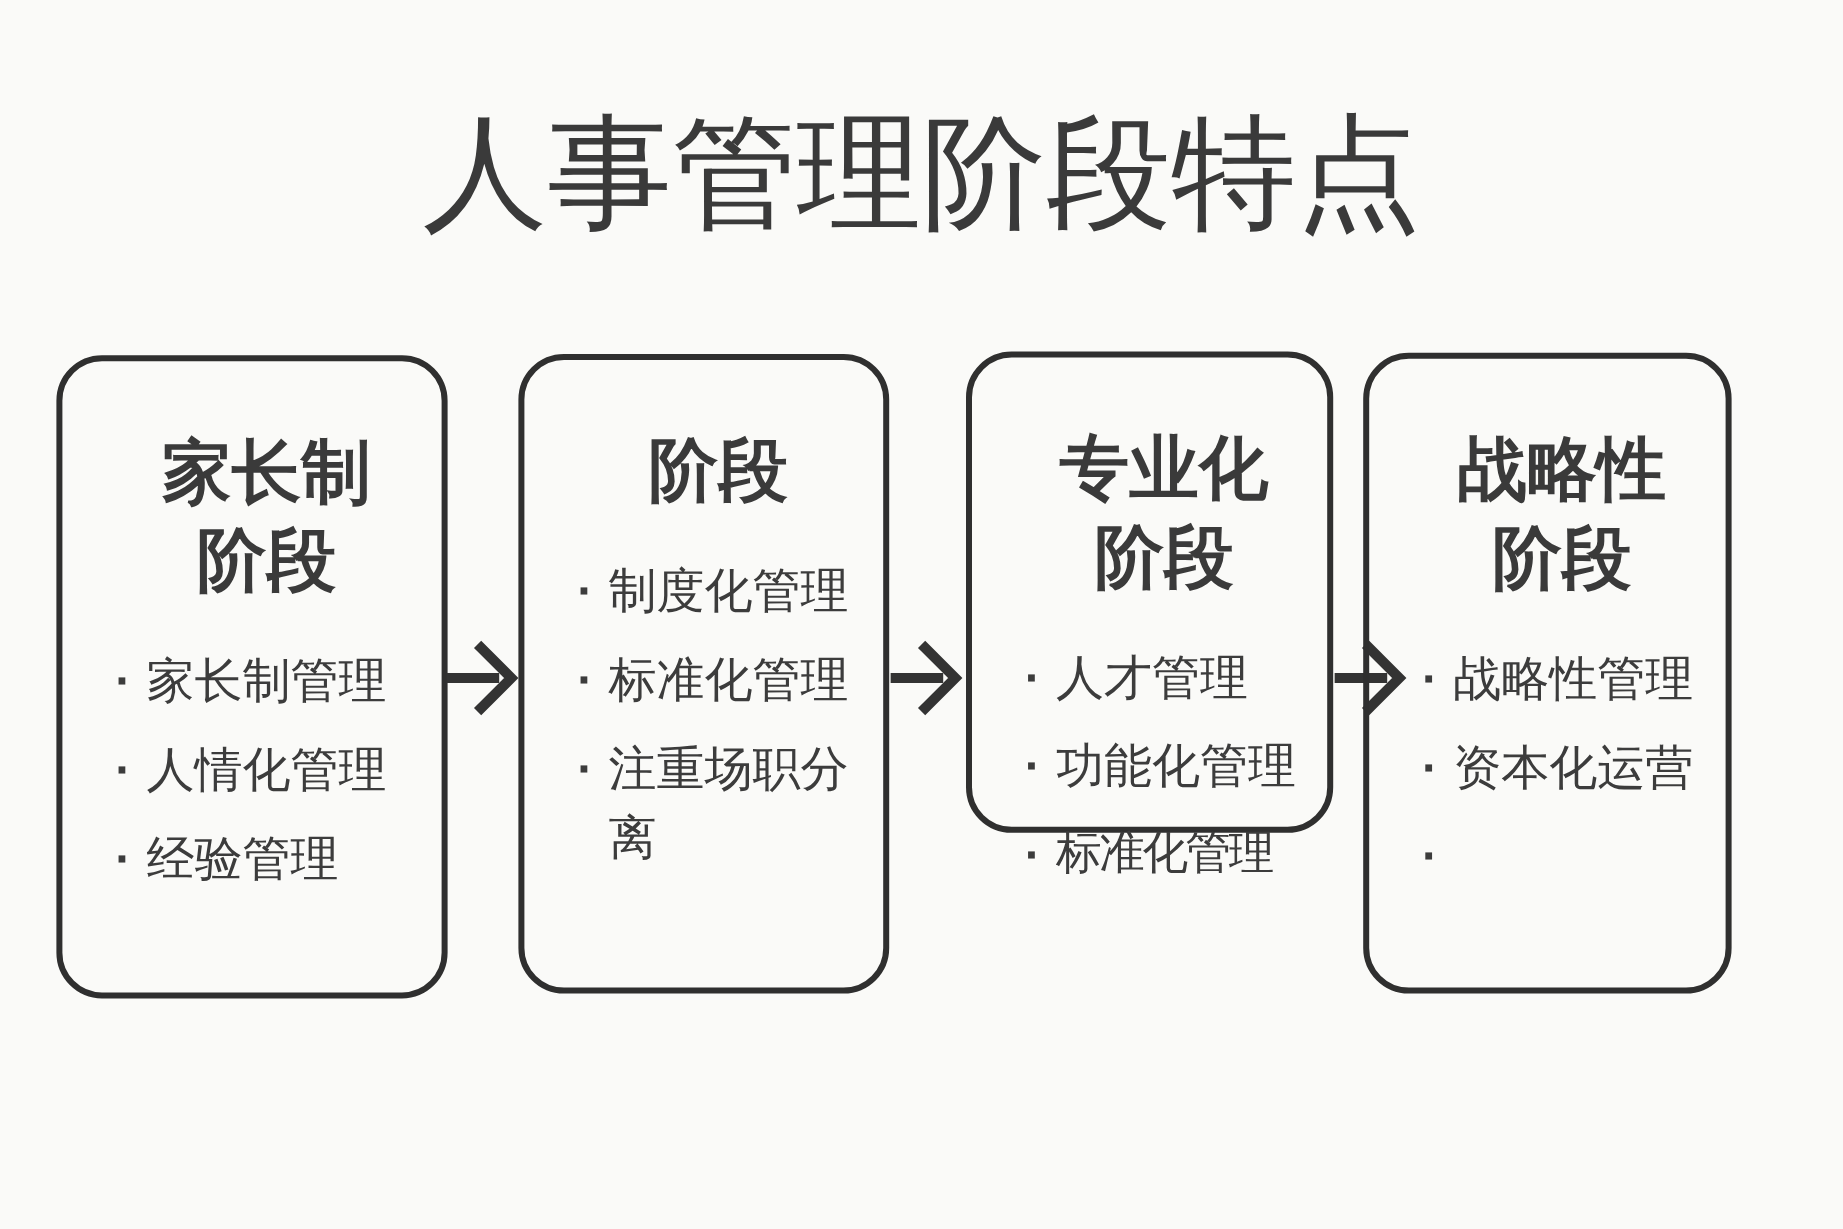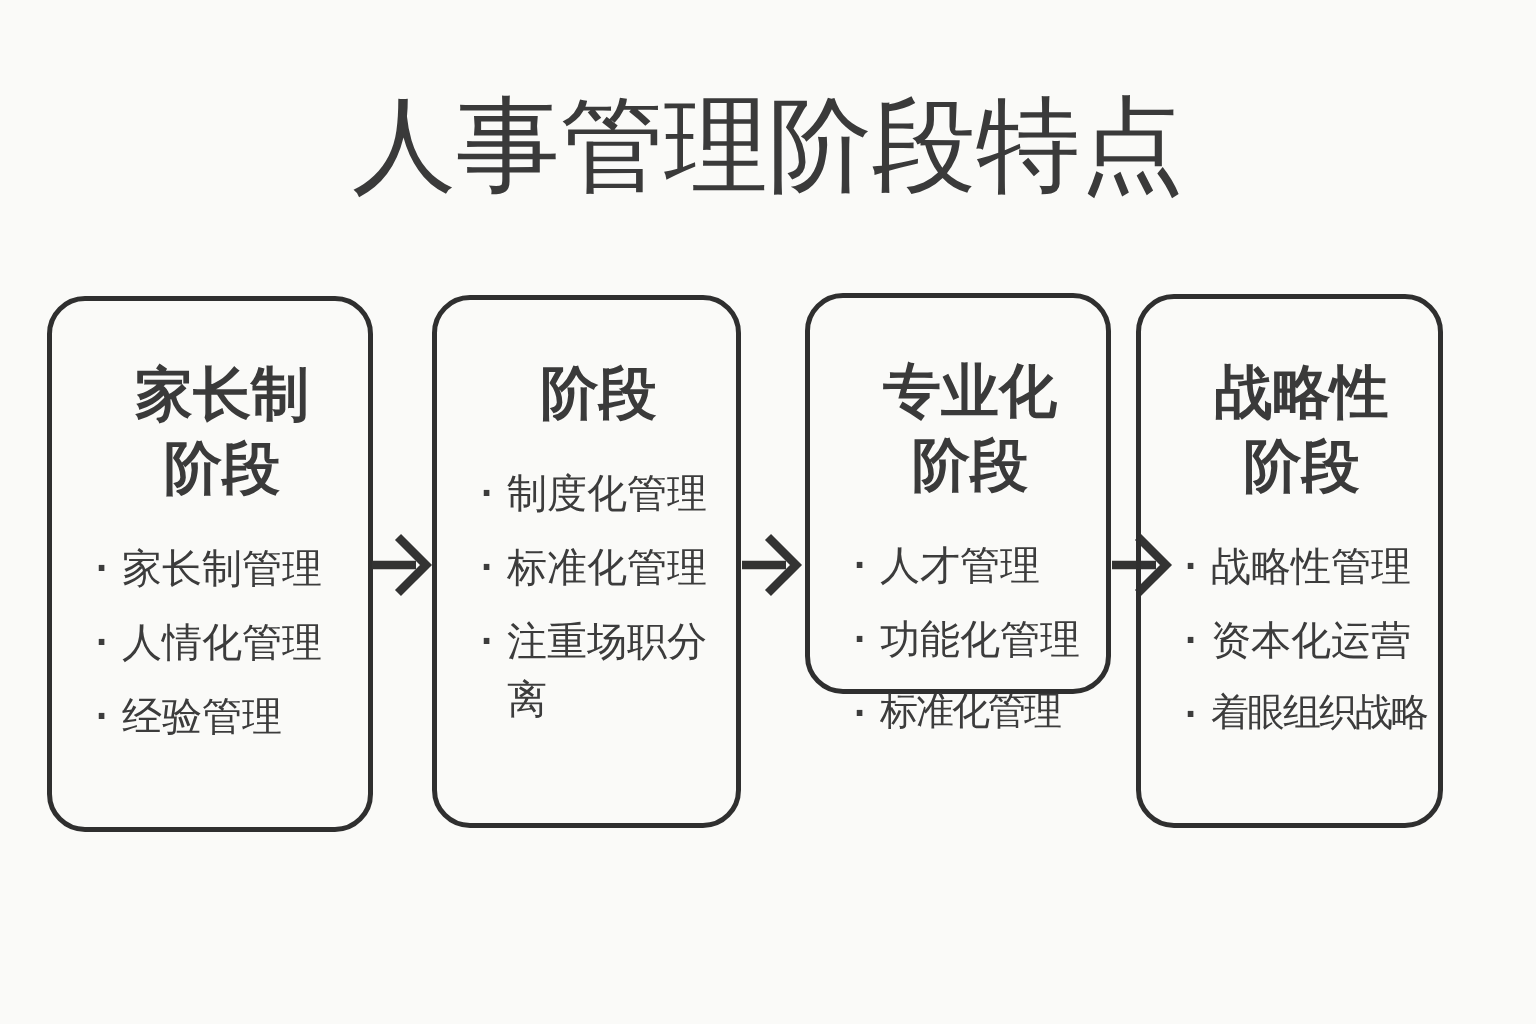--- a/index.html
+++ b/index.html
@@ -181,16 +181,15 @@
     <li class="stage-item">
       <span class="bullet">·</span>
       <span class="item-text">战略性管理</span>
     </li>
     <li class="stage-item">
       <span class="bullet">·</span>
       <span class="item-text">资本化运营</span>
     </li>
     <li class="stage-item">
       <span class="bullet">·</span>
-      <span class="item-text fit">着眼组织战略</span>
     </li>
   </ul>
 </section>
 
 </body></html>

